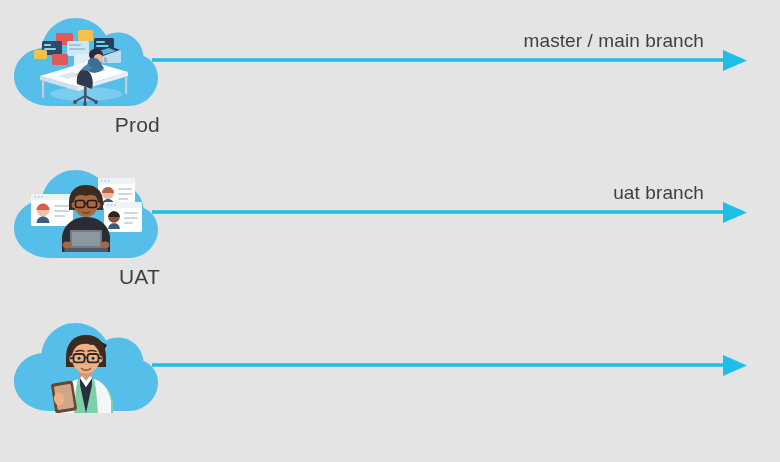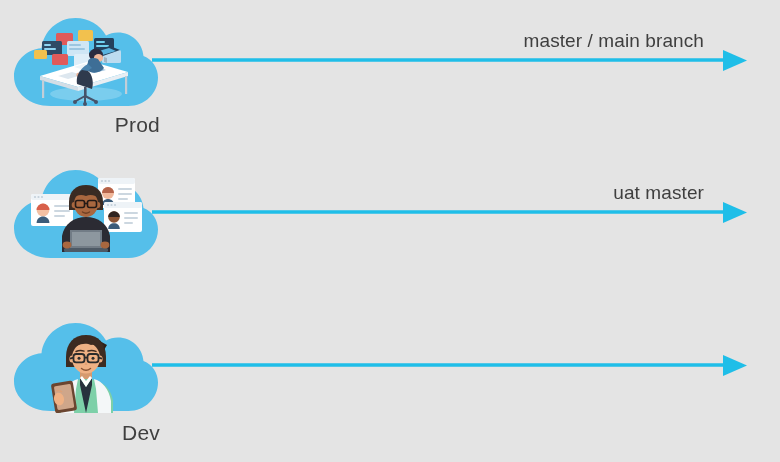--- a/index.html
+++ b/index.html
@@ -275,29 +275,30 @@
             <path d="M60 66 L88 66 L88 80 L60 80 Z" fill="#8d979f"></path>
             <rect x="52" y="82" width="44" height="4" rx="1.6" fill="#4e5a66"></rect>
           </g>
 
           <ellipse cx="55" cy="79" rx="4.4" ry="3.4" fill="#a9673f"></ellipse>
           <ellipse cx="93" cy="79" rx="4.4" ry="3.4" fill="#a9673f"></ellipse>
         </g>
       </svg>
     </div>
 
+    <div class="env-label">UAT</div>
 
     <div class="branch-arrow">
       <svg width="600" height="30" viewBox="0 0 600 30">
         <line x1="0" y1="15" x2="573" y2="15" stroke="#1fbee8" stroke-width="3.4"></line>
         <polygon points="571,5 595,15.5 571,26" fill="#1fbee8"></polygon>
       </svg>
     </div>
 
-    <div class="branch-label">uat master</div>
+    <div class="branch-label">uat branch</div>
   </div>
 
   <div class="env-row row-dev">
 
     <div class="cloud-wrap">
       <svg class="cloud-svg" viewBox="0 0 148 94">
         <path d="M38.5 92
                  C17.5 92 2 78.5 2 62.5
                  C2 47.5 14 35.5 29.5 34.2
                  C31.5 17.5 45.5 4 63.5 4
@@ -352,21 +353,20 @@
             <rect x="41" y="63" width="22" height="30" rx="2.6" fill="#6b4530" transform="rotate(-9 52 78)"></rect>
             <rect x="43.6" y="66" width="17" height="24" rx="1.6" fill="#cfa68a" transform="rotate(-9 52 78)"></rect>
           </g>
 
           <ellipse cx="47" cy="80" rx="5" ry="6.4" fill="#efb184" transform="rotate(-14 47 80)"></ellipse>
           <path d="M44 72 q4 -1 6 1" stroke="#e0a074" stroke-width="1.2" fill="none"></path>
         </g>
       </svg>
     </div>
 
-    <div class="env-label">Dev</div>
 
     <div class="branch-arrow">
       <svg width="600" height="30" viewBox="0 0 600 30">
         <line x1="0" y1="15" x2="573" y2="15" stroke="#1fbee8" stroke-width="3.4"></line>
         <polygon points="571,5 595,15.5 571,26" fill="#1fbee8"></polygon>
       </svg>
     </div>
 
   </div>
 

